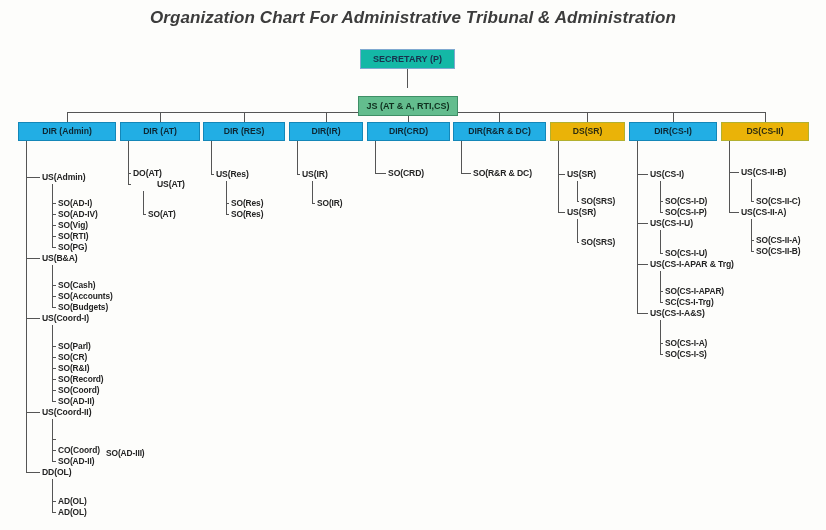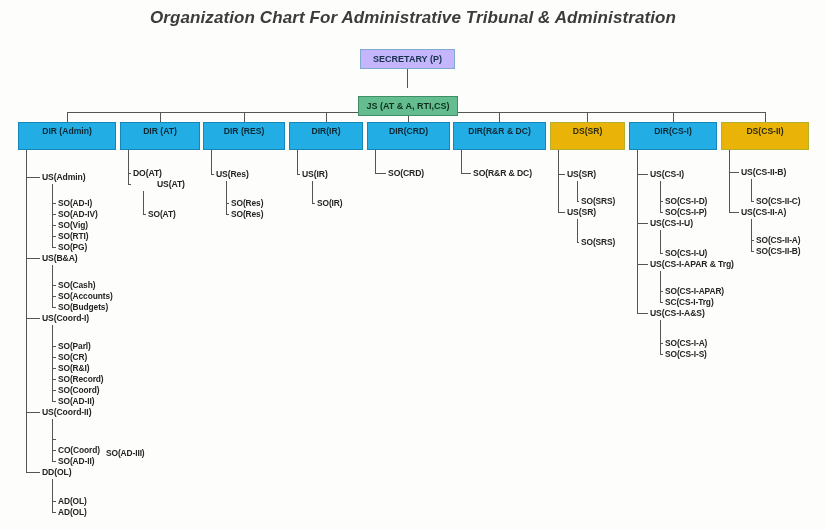--- a/index.html
+++ b/index.html
@@ -25,26 +25,26 @@
   }
   #lines{position:absolute;left:0;top:0;width:826px;height:530px;pointer-events:none;}
   .node{
     position:absolute;
     box-sizing:border-box;
     text-align:center;
     font-size:8.6px;
     font-weight:bold;
     color:#1a1a1a;
     line-height:17px;
-    height:28px;
+    height:19px;
     border:1px solid #2f6ea5;
     white-space:nowrap;
     overflow:hidden;
   }
-  .node.secretary{background:#c4b5fd;border-color:#7fa9d0;color:#17314d;height:20px;line-height:18px;font-size:9px;}
+  .node.secretary{background:#14b8a6;border-color:#7fa9d0;color:#17314d;height:20px;line-height:18px;font-size:9px;}
   .node.js{background:#63bd8e;border-color:#3f8f66;color:#10301f;height:20px;line-height:18px;font-size:9px;}
   .node.blue{background:#22aee4;border-color:#1487b8;color:#0d2733;}
   .node.yellow{background:#eab308;border-color:#b3b02e;color:#2c2c10;}
   .leaf{
     position:absolute;
     font-size:8.4px;
     color:#242424;
     font-weight:bold;
     white-space:nowrap;
     line-height:10px;

